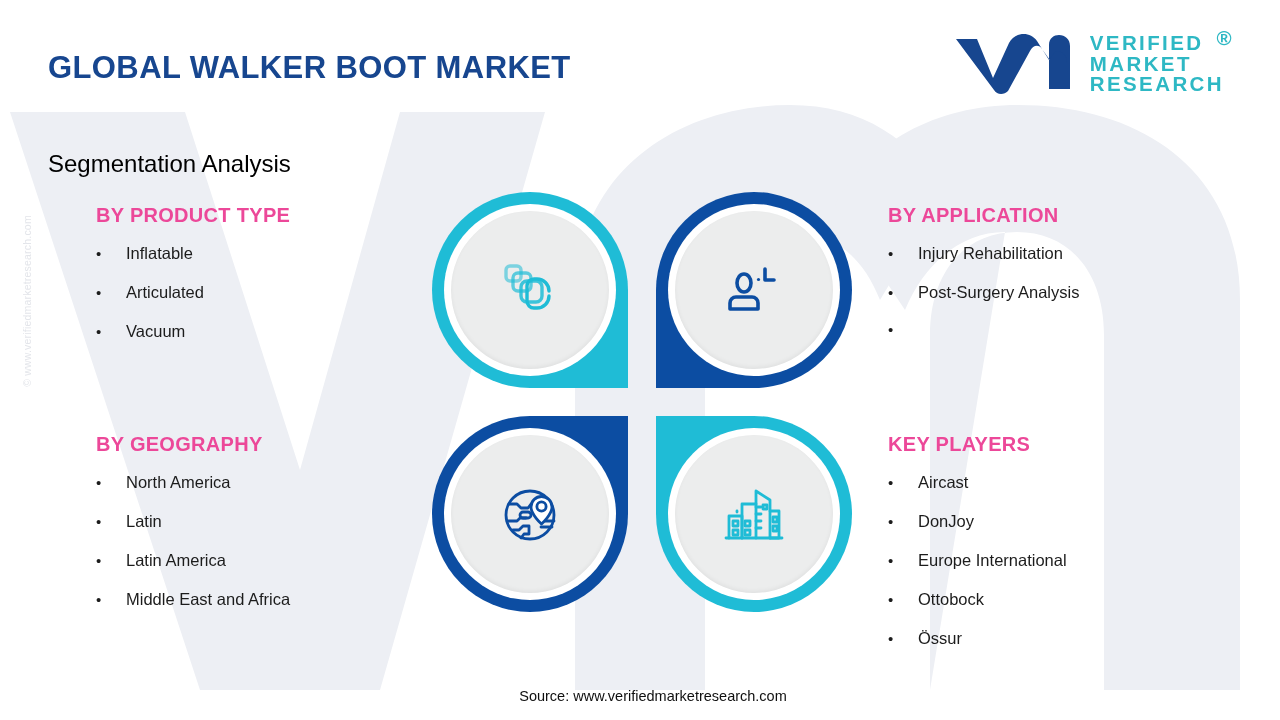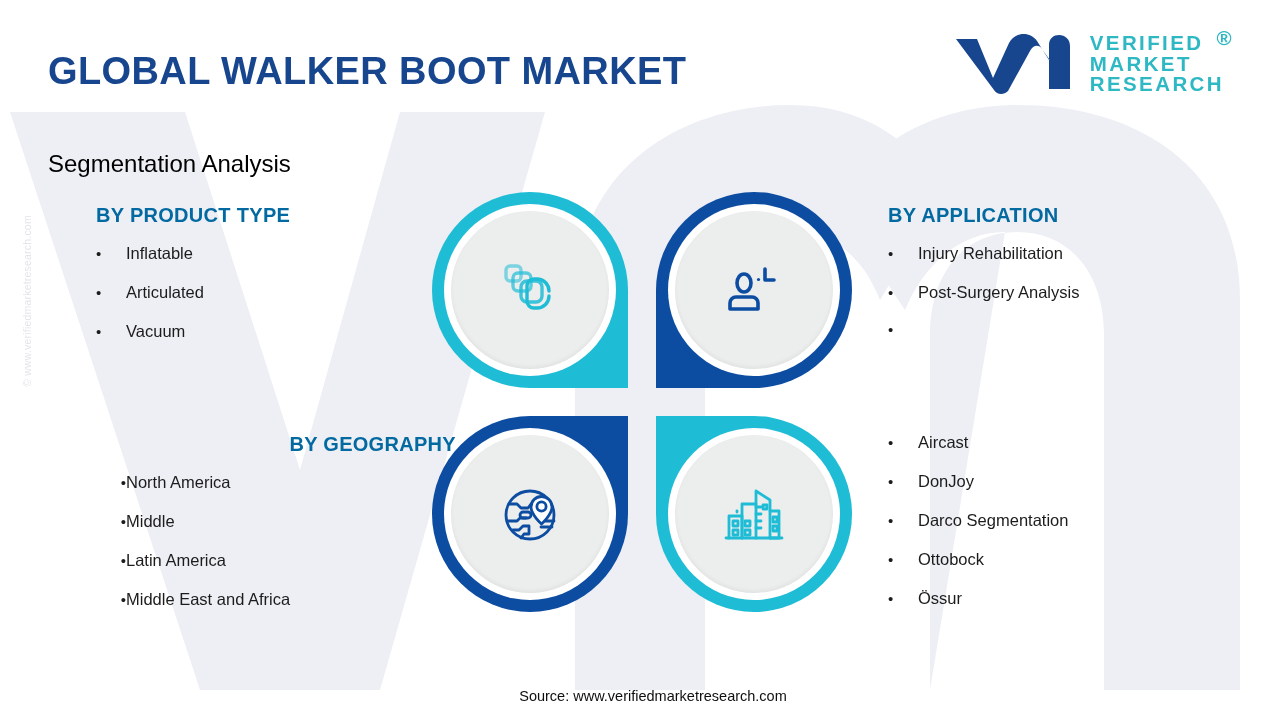--- a/index.html
+++ b/index.html
@@ -31,21 +31,21 @@
     left: 0; top: 0;
     width: 1280px;
     height: 115px;
     z-index: 5;
   }
 
   #page-title {
     position: absolute;
     left: 48px;
     top: 50px;
-    font-size: 38px;
+    font-size: 31px;
     font-weight: bold;
     letter-spacing: 0.4px;
     color: #17468f;
     white-space: nowrap;
   }
 
   
   #logo-block {
     position: absolute;
     right: 56px;
@@ -104,28 +104,28 @@
     color: #000000;
     z-index: 5;
     white-space: nowrap;
   }
 
   .seg-block { position: absolute; z-index: 5; }
   .seg-block.left  { left: 96px;  width: 360px; }
   .seg-block.right { left: 888px; width: 380px; }
 
   #block-product    { top: 204px; }
-  #block-geography  { top: 433px; text-align: right; }
+  #block-geography  { top: 433px; }
   #block-application{ top: 204px; }
   #block-players    { top: 433px; }
 
   .seg-head {
     font-size: 20px;
     font-weight: bold;
-    color: #0369a1;
+    color: #ec4899;
     letter-spacing: 0.3px;
     margin-bottom: 17px;
     white-space: nowrap;
   }
 
   .seg-list { list-style: none; }
 
   .seg-item {
     display: flex;
     align-items: baseline;
@@ -278,46 +278,47 @@
 
 <div class="seg-block left" id="block-geography">
   <div class="seg-head">BY GEOGRAPHY</div>
   <ul class="seg-list">
     <li class="seg-item">
       <span class="bullet">•</span>
       <span>North America</span>
     </li>
     <li class="seg-item">
       <span class="bullet">•</span>
-      <span>Middle</span>
+      <span>Latin</span>
     </li>
     <li class="seg-item">
       <span class="bullet">•</span>
       <span>Latin America</span>
     </li>
     <li class="seg-item">
       <span class="bullet">•</span>
       <span>Middle East and Africa</span>
     </li>
   </ul>
 </div>
 
 <div class="seg-block right" id="block-players">
+  <div class="seg-head">KEY PLAYERS</div>
   <ul class="seg-list">
     <li class="seg-item">
       <span class="bullet">•</span>
       <span>Aircast</span>
     </li>
     <li class="seg-item">
       <span class="bullet">•</span>
       <span>DonJoy</span>
     </li>
     <li class="seg-item">
       <span class="bullet">•</span>
-      <span>Darco Segmentation</span>
+      <span>Europe International</span>
     </li>
     <li class="seg-item">
       <span class="bullet">•</span>
       <span>Ottobock</span>
     </li>
     <li class="seg-item">
       <span class="bullet">•</span>
       <span>Össur</span>
     </li>
   </ul>

